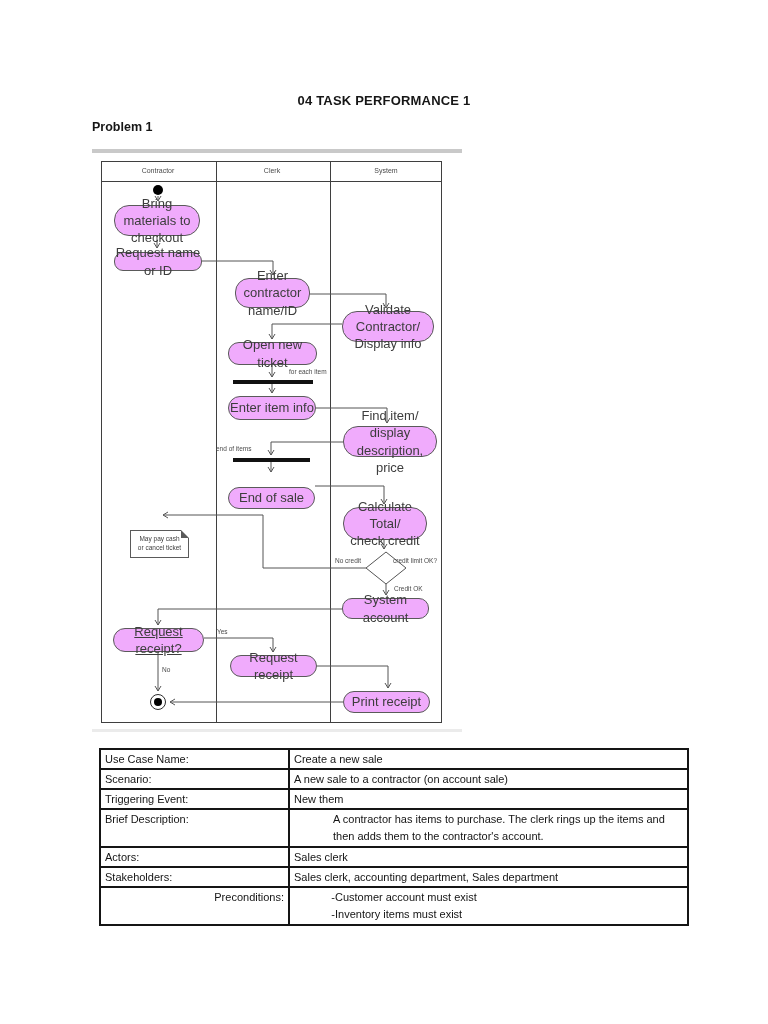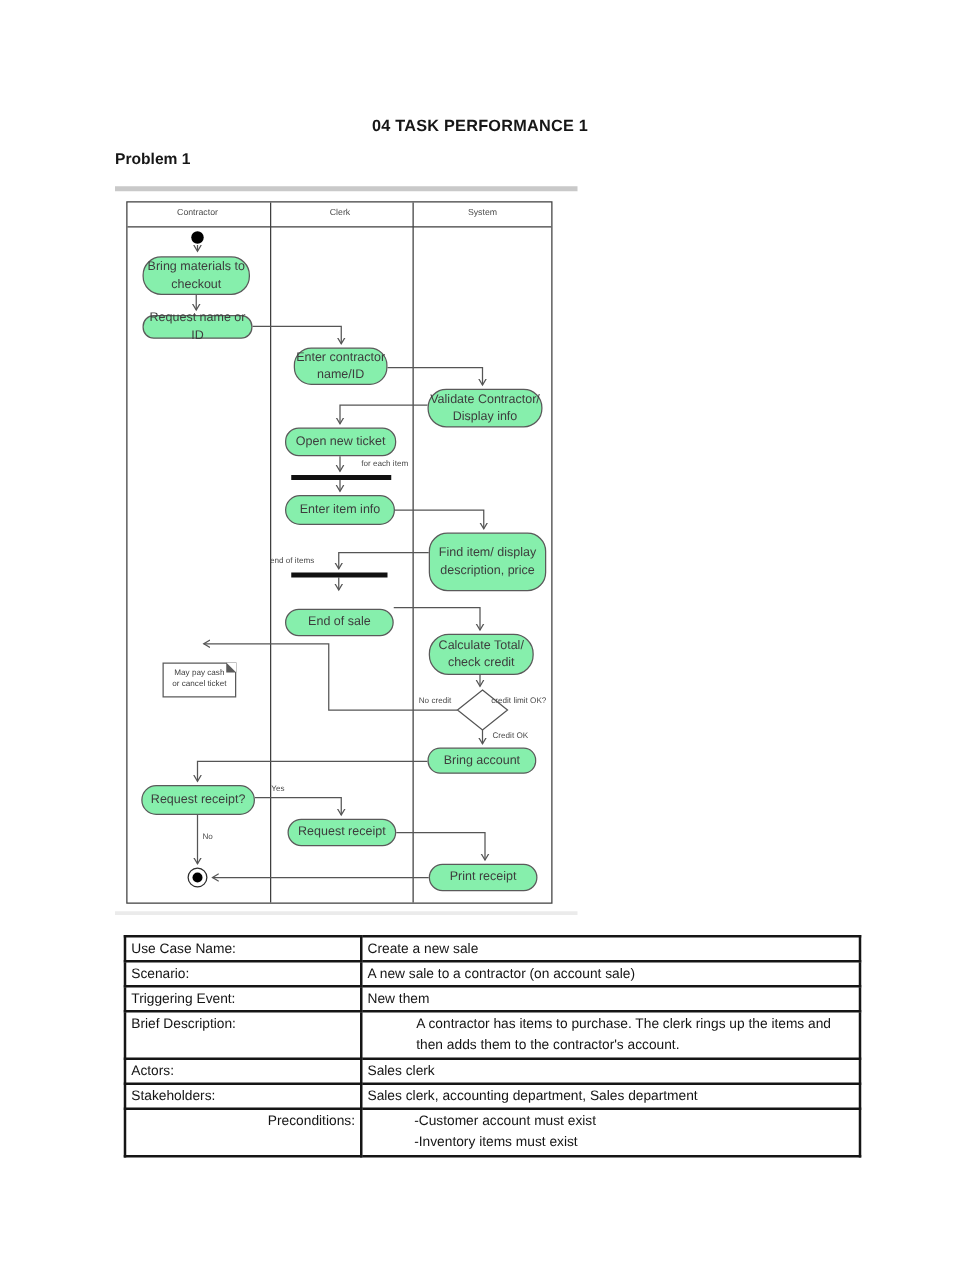--- a/index.html
+++ b/index.html
@@ -16,22 +16,22 @@
 
   
   .frame { position:absolute; left:101px; top:161px; width:341px; height:562px; border:1px solid #3f3f3f; }
   .frame .divider { position:absolute; top:0; bottom:0; width:1px; background:#3f3f3f; }
   .frame .header-sep { position:absolute; left:0; right:0; top:19px; height:1px; background:#3f3f3f; }
   .lane-label { position:absolute; top:161px; height:19px; line-height:19px; width:114px;
                 text-align:center; font-size:7px; color:#4a4a4a; }
 
   svg.connectors { position:absolute; left:0; top:0; width:768px; height:1024px; pointer-events:none; }
 
-  .node { position:absolute; background:#86efac; border:1px solid #5a5a5a; color:#3d3d3d;
-          font-size:10px; line-height:1.32; display:flex; align-items:center; justify-content:center;
+  .node { position:absolute; background:#f0abfc; border:1px solid #5a5a5a; color:#3d3d3d;
+          font-size:13px; line-height:1.32; display:flex; align-items:center; justify-content:center;
           text-align:center; white-space:pre-line; }
   .sync-bar { position:absolute; height:4px; background:#111; }
   .flow-label { position:absolute; font-size:6.5px; color:#4a4a4a; white-space:nowrap; }
 
   .start-node { position:absolute; left:153px; top:185px; width:10px; height:10px; border-radius:50%; background:#000; }
   .end-node { position:absolute; left:150px; top:694px; width:16px; height:16px; border-radius:50%;
               border:1px solid #2c2c2c; background:#fff; display:flex; align-items:center; justify-content:center; }
   .end-node-dot { width:8px; height:8px; border-radius:50%; background:#000; }
 
   .note { position:absolute; left:130px; top:530px; width:59px; height:28px; background:#fff;
@@ -107,39 +107,39 @@
   <div class="node" style="left:235px; top:278px; width:75px; height:30px; border-radius:14px;">Enter contractor
 name/ID</div>
   <div class="node" style="left:342px; top:311px; width:92px; height:31px; border-radius:15px;">Validate Contractor/
 Display info</div>
   <div class="node" style="left:228px; top:342px; width:89px; height:23px; border-radius:11px;">Open new ticket</div>
 
   <div class="sync-bar" style="left:233px; top:380px; width:80px;"></div>
   <div class="flow-label" style="left:289px; top:368px;">for each item</div>
 
   <div class="node" style="left:228px; top:396px; width:88px; height:24px; border-radius:12px;">Enter item info</div>
-  <div class="node" style="left:343px; top:426px; width:94px; height:47px; border-radius:15px;">Find item/ display
+  <div class="node" style="left:343px; top:426px; width:94px; height:31px; border-radius:15px;">Find item/ display
 description, price</div>
 
   <div class="flow-label" style="left:216px; top:445px;">end of items</div>
   <div class="sync-bar" style="left:233px; top:458px; width:77px;"></div>
 
   <div class="node" style="left:228px; top:475px; width:87px; height:22px; border-radius:11px;margin-top:12px;">End of sale</div>
   <div class="node" style="left:343px; top:507px; width:84px; height:33px; border-radius:16px;">Calculate Total/
 check credit</div>
 
   <div class="note">May pay cash
 or cancel ticket</div>
 
   <div class="flow-label" style="left:335px; top:557px;">No credit</div>
   <div class="flow-label" style="left:393px; top:557px;">credit limit OK?</div>
   <div class="flow-label" style="left:394px; top:585px;">Credit OK</div>
 
-  <div class="node" style="left:342px; top:598px; width:87px; height:21px; border-radius:10px;">Bring account</div>
-  <div class="node" style="left:113px; top:628px; width:91px; height:24px; border-radius:12px;">Request receipt?</div>
+  <div class="node" style="left:342px; top:598px; width:87px; height:21px; border-radius:10px;">System account</div>
+  <div class="node" style="left:113px; top:628px; width:91px; height:24px; border-radius:12px;text-decoration:underline;">Request receipt?</div>
 
   <div class="flow-label" style="left:217px; top:628px;">Yes</div>
   <div class="flow-label" style="left:162px; top:666px;">No</div>
 
   <div class="node" style="left:230px; top:655px; width:87px; height:22px; border-radius:11px;">Request receipt</div>
   <div class="node" style="left:343px; top:691px; width:87px; height:22px; border-radius:11px;">Print receipt</div>
 
   <div class="end-node">
       <div class="end-node-dot"></div>
     </div>

